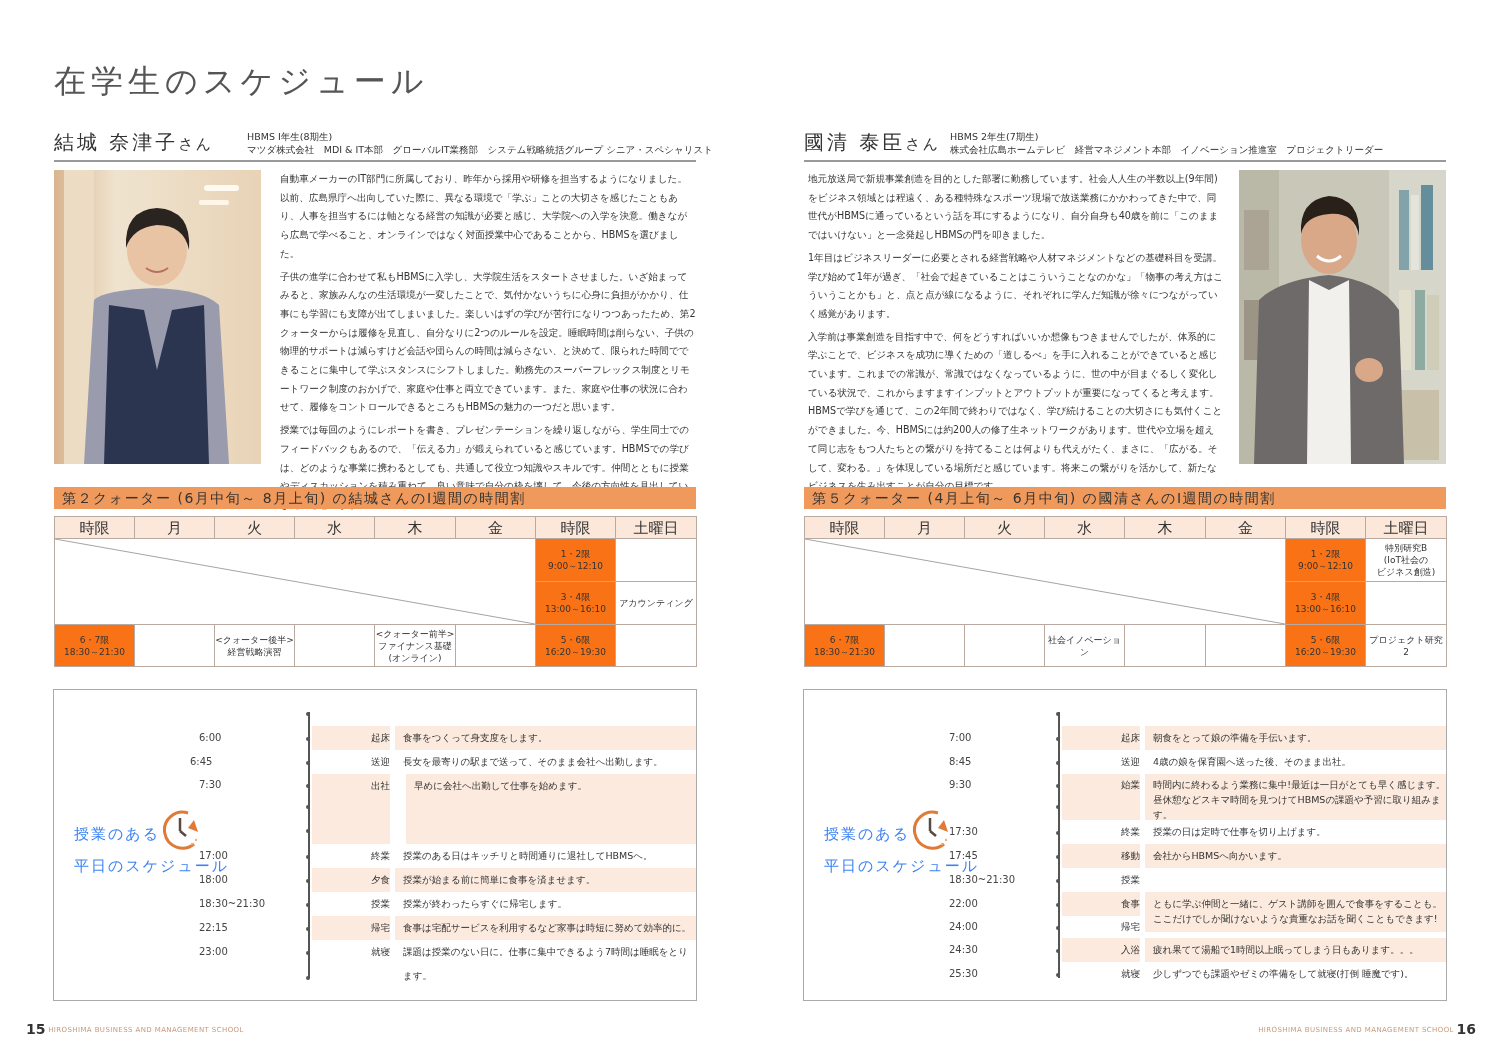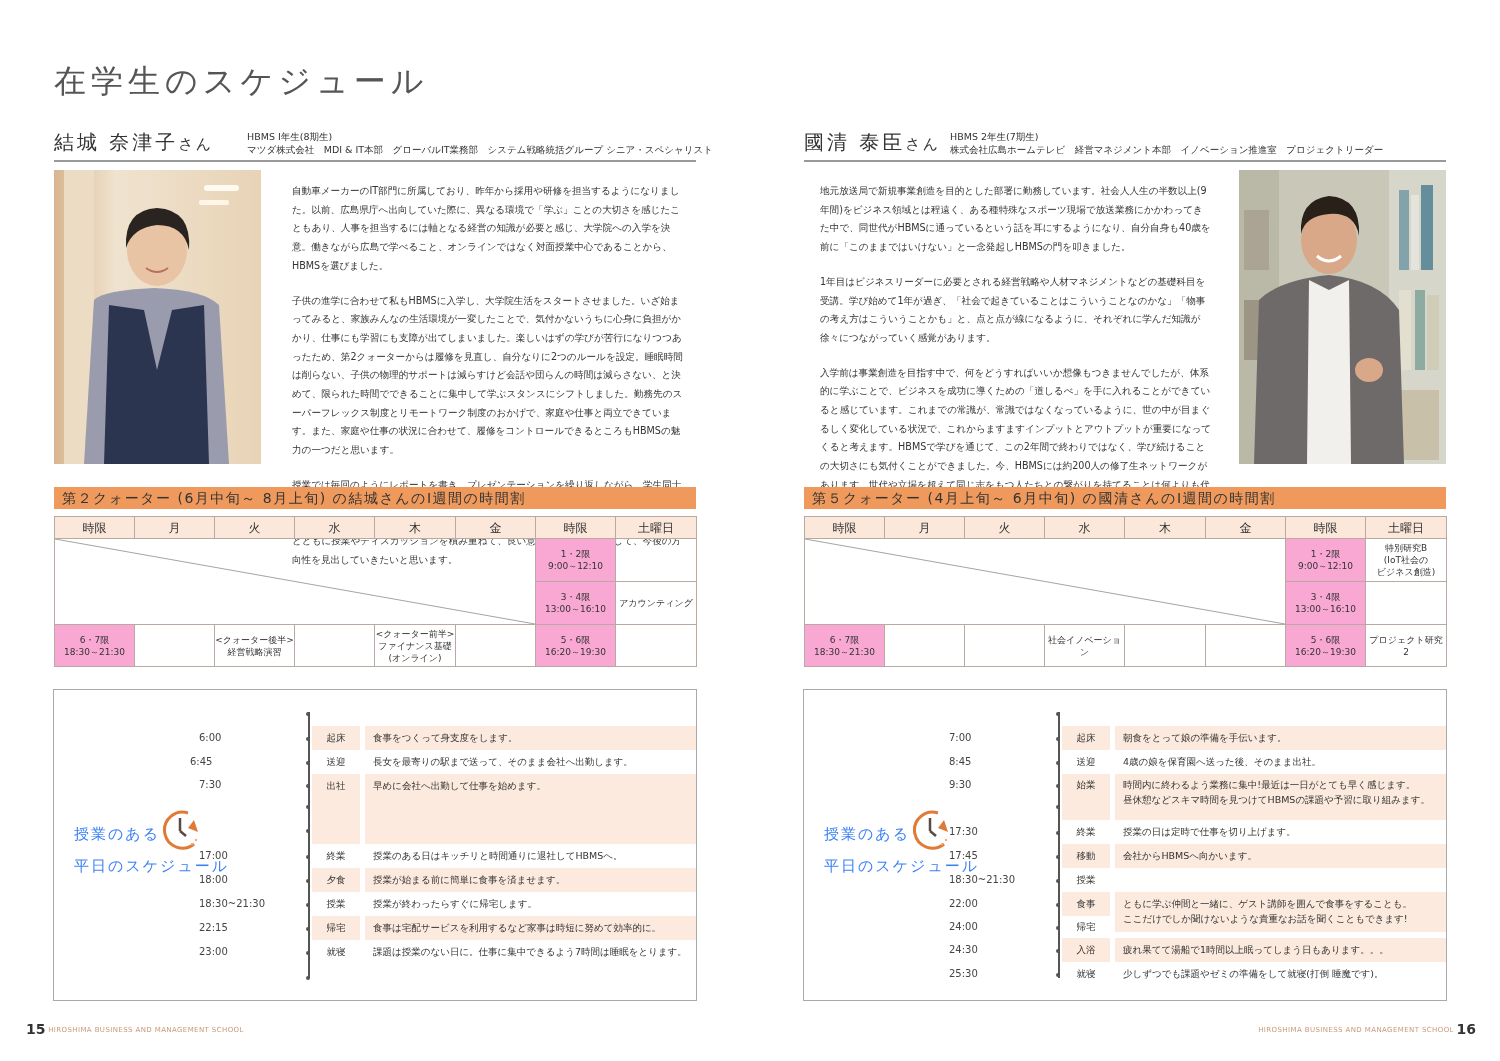--- a/index.html
+++ b/index.html
@@ -17,49 +17,49 @@
   }
   .person-name { font-size: 20px; letter-spacing: 3px; color: #333; white-space: nowrap; }
   .person-name .san { font-size: 15px; letter-spacing: 2px; }
   .person-meta { margin-left: 10px; font-size: 9.5px; line-height: 13px; color: #333; white-space: nowrap; }
   .photo {
     position: absolute; top: 170px; width: 207px; height: 294px; overflow: hidden;
   }
   .bio {
     position: absolute; top: 166px; font-size: 9.6px; line-height: 18.7px; color: #333;
   }
-  .bio p { margin: 16px; }
+  .bio p { margin: 4px; }
   .tt-banner {
     position: absolute; height: 22px; background: #ef9a5c; color: #333;
     font-size: 14px; letter-spacing: 1.5px; padding-left: 8px; line-height: 22px; white-space: nowrap;
   }
   table.tt {
     position: absolute; border-collapse: collapse; table-layout: fixed; font-size: 9px; color: #333;
   }
   table.tt td, table.tt th {
     border: 1px solid #b8aaa0; text-align: center; vertical-align: middle; line-height: 12px;
     font-weight: normal; overflow: hidden;
   }
-  table.tt th { background: #fbe8da; height: 22px; font-size: 12px; }
-  table.tt td.pl { background: #f9a8d4; }
+  table.tt th { background: #fbe8da; height: 22px; font-size: 15px; }
+  table.tt td.pl { background: #f97316; }
   table.tt td.diag { position: relative; padding: 0; }
   table.tt td.diag svg { position: absolute; left: 0; top: 0; width: 100%; height: 100%; }
   .day-box {
     position: absolute; top: 689px; height: 312px; width: 644px; border: 1.5px solid #aaa;
   }
   .day-caption {
     position: absolute; left: 20px; top: 128px; font-size: 15px; letter-spacing: 2px; color: #3b82f6;
   }
   .day-caption div { height: 32px; line-height: 32px; }
   .clock { position: absolute; }
   .tl-axis { position: absolute; width: 1.5px; background: #555; }
   .tl-dot { position: absolute; width: 4px; height: 4px; border-radius: 2px; background: #555; }
   .tl-row { position: absolute; display: flex; font-size: 9.5px; color: #333; }
   .tl-time { position: absolute; width: 100px; font-size: 10px; color: #444; }
-  .tl-act { width: 48px; text-align: center; }
+  .tl-act { width: 78px; text-align: right; }
   .tl-desc { padding-left: 8px; line-height: 15px; }
   .bg-peach { background: #fbeadd; }
   .footer { position: absolute; top: 1021px; font-size: 7px; color: #c9977a; letter-spacing: 0.4px; white-space: nowrap; }
   .footer .pnum { font-size: 14px; color: #333; font-weight: bold; letter-spacing: 0; vertical-align: -2px; }
 </style>
 </head>
 <body>
 
 <h1 class="page-title">在学生のスケジュール</h1>
 
@@ -191,21 +191,21 @@
 
   <div class="tl-row" style="left:258px; top:60px; height:24px; width:384px;">
     <div class="tl-act" style="line-height:24px">送迎</div>
     <div class="tl-desc" style="margin-left:5px; flex:1; line-height:24px">長女を最寄りの駅まで送って、そのまま会社へ出勤します。</div>
   </div>
   <div class="tl-time" style="left:136px; top:66px;">6:45</div>
   <div class="tl-dot" style="left:252px; top:71px;"></div>
 
   <div class="tl-row" style="left:258px; top:84px; height:70px; width:384px;">
     <div class="tl-act bg-peach" style="padding-top:6px">出社</div>
-    <div class="tl-desc bg-peach" style="margin-left:5px; flex:1; padding-top:4px">早めに会社へ出勤して仕事を始めます。</div>
+    <div class="tl-desc bg-peach" style="margin-left:16px; flex:1; padding-top:4px">早めに会社へ出勤して仕事を始めます。</div>
   </div>
   <div class="tl-time" style="left:145px; top:89px;">7:30</div>
   <div class="tl-dot" style="left:252px; top:94px;"></div>
 
   <div class="tl-row" style="left:258px; top:154px; height:24px; width:384px;">
     <div class="tl-act" style="line-height:24px">終業</div>
     <div class="tl-desc" style="margin-left:5px; flex:1; line-height:24px">授業のある日はキッチリと時間通りに退社してHBMSへ。</div>
   </div>
   <div class="tl-time" style="left:145px; top:160px;">17:00</div>
   <div class="tl-dot" style="left:252px; top:165px;"></div>

